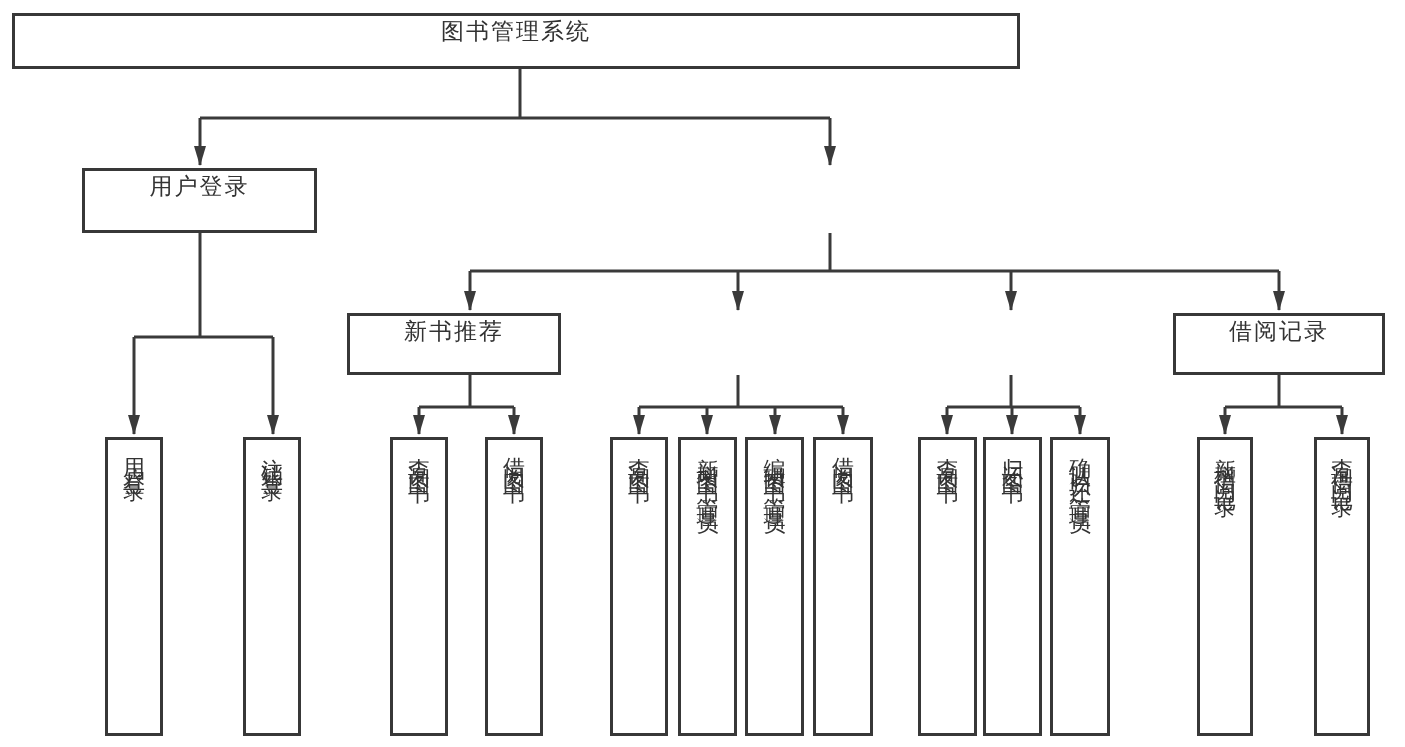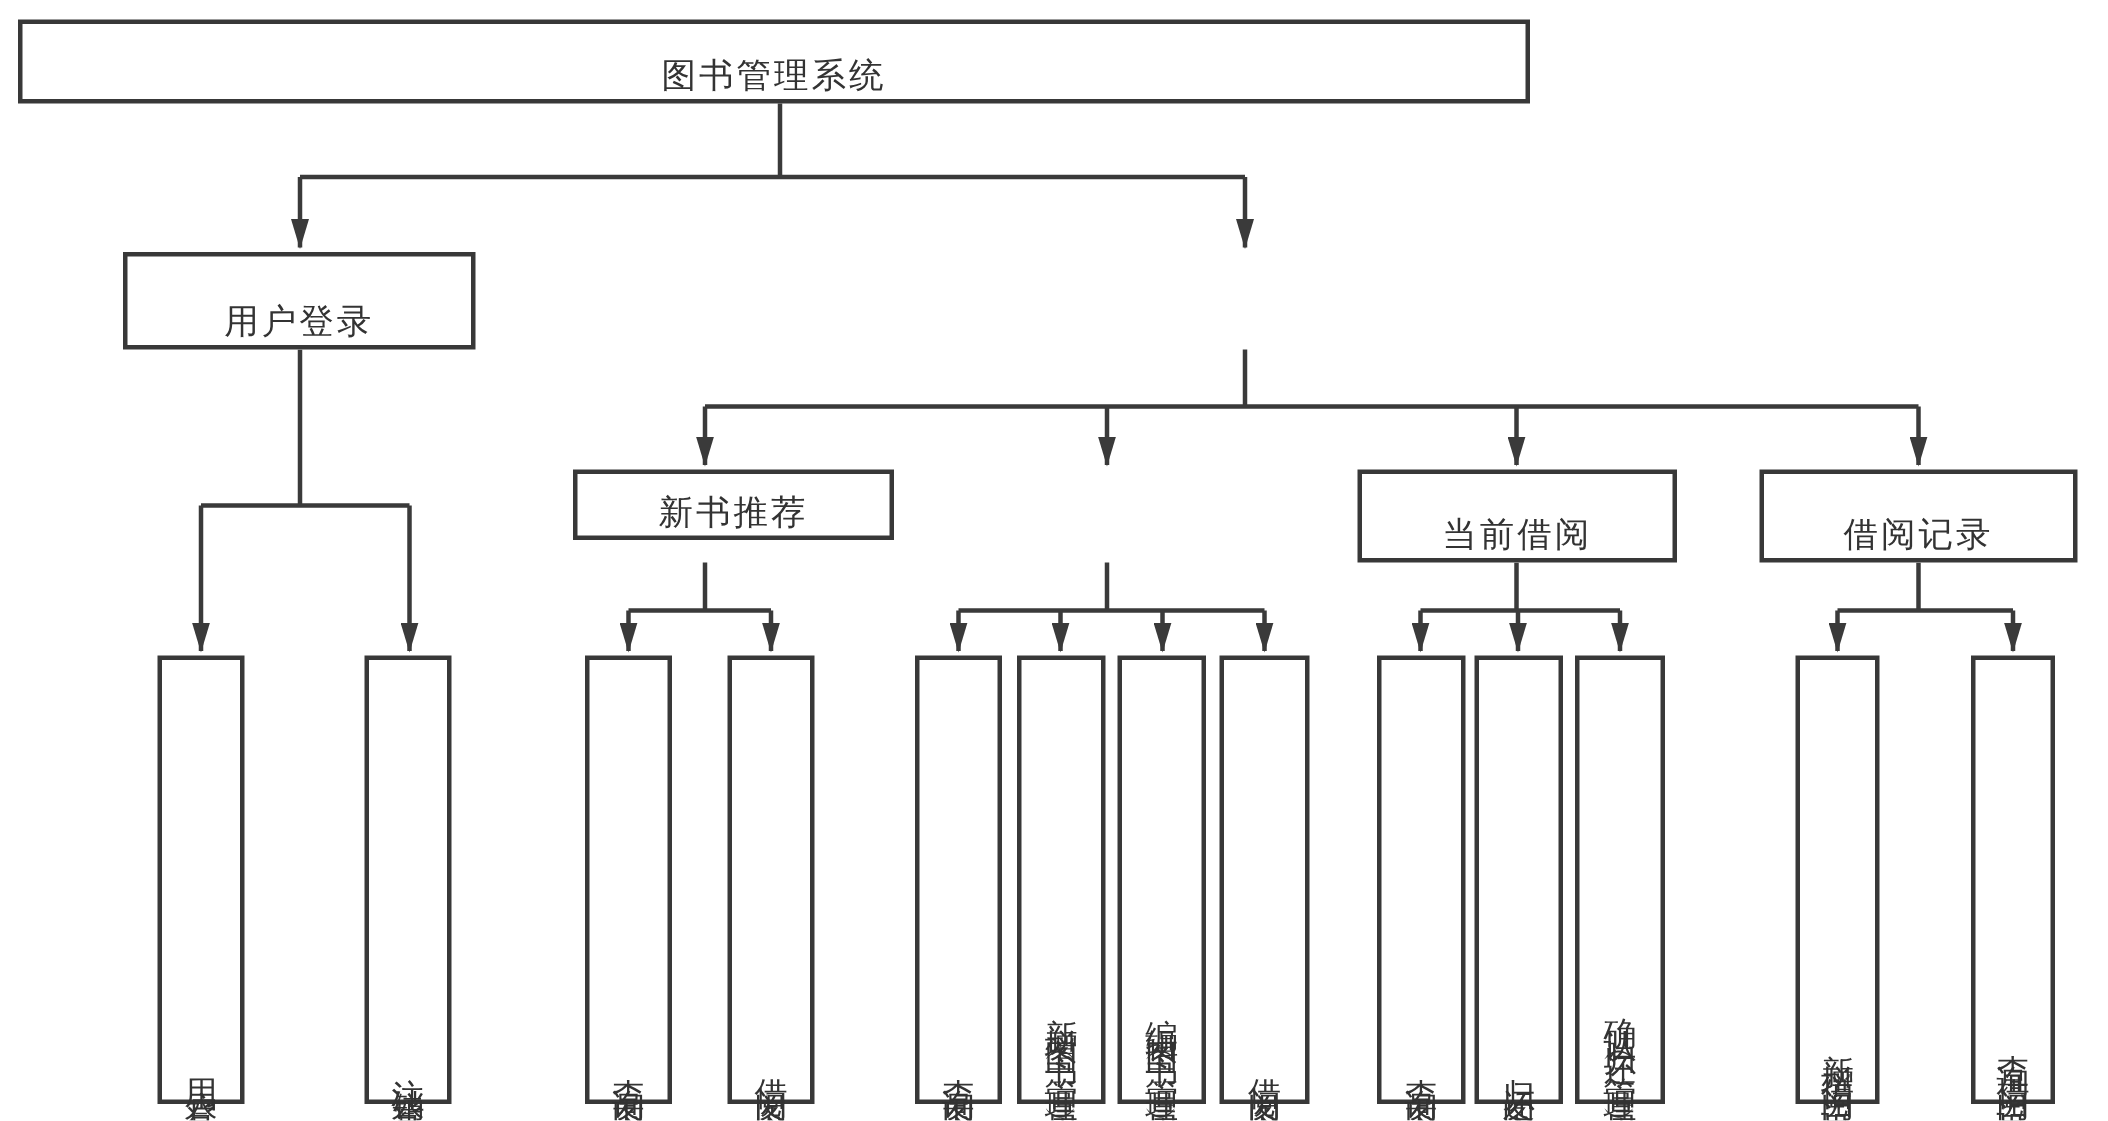--- a/index.html
+++ b/index.html
@@ -9,21 +9,21 @@
     background:#ffffff;
     font-family:"Liberation Sans","DejaVu Sans",sans-serif;
     overflow:hidden;
   }
   svg.connectors{position:absolute;left:0;top:0;width:1405px;height:747px;}
   svg.connectors path{stroke:#3a3a3a;stroke-width:3;fill:none;}
   svg.connectors .arrowhead{fill:#3a3a3a;stroke:none;}
   .box{
     position:absolute;box-sizing:border-box;
     border:3px solid #383838;background:#ffffff;
-    display:flex;align-items:flex-end;justify-content:center;
+    display:flex;align-items:flex-start;justify-content:center;
     color:#333333;
   }
   .box.h span{font-size:23px;letter-spacing:2px;white-space:nowrap;}
   .box.v span{
     writing-mode:vertical-rl;text-orientation:mixed;
     font-size:22px;letter-spacing:8px;line-height:1;
   }
   .watermark{
     position:absolute;left:1185px;top:718px;z-index:5;
     font-size:19px;color:#b4b4b4;letter-spacing:1px;white-space:nowrap;
@@ -90,25 +90,22 @@
   </svg>
 
   <div class="box h" style="left:12px;top:13px;width:1008px;height:56px">
     <span>图书管理系统</span>
   </div>
 
   <div class="box h" style="left:82px;top:168px;width:235px;height:65px">
     <span>用户登录</span>
   </div>
 
-  <div class="box h" style="left:382px;top:313px;width:214px;height:47px">
+  <div class="box h" style="left:347px;top:313px;width:214px;height:62px">
     <span>新书推荐</span>
-  </div>
-  <div class="box h" style="left:905px;top:313px;width:213px;height:62px">
-    <span>当前借阅</span>
   </div>
   <div class="box h" style="left:1173px;top:313px;width:212px;height:62px">
     <span>借阅记录</span>
   </div>
 
   <div class="box v" style="left:105px;top:437px;width:58px;height:299px">
     <span>用户登录</span>
   </div>
   <div class="box v" style="left:243px;top:437px;width:58px;height:299px">
     <span>注销登录</span>

